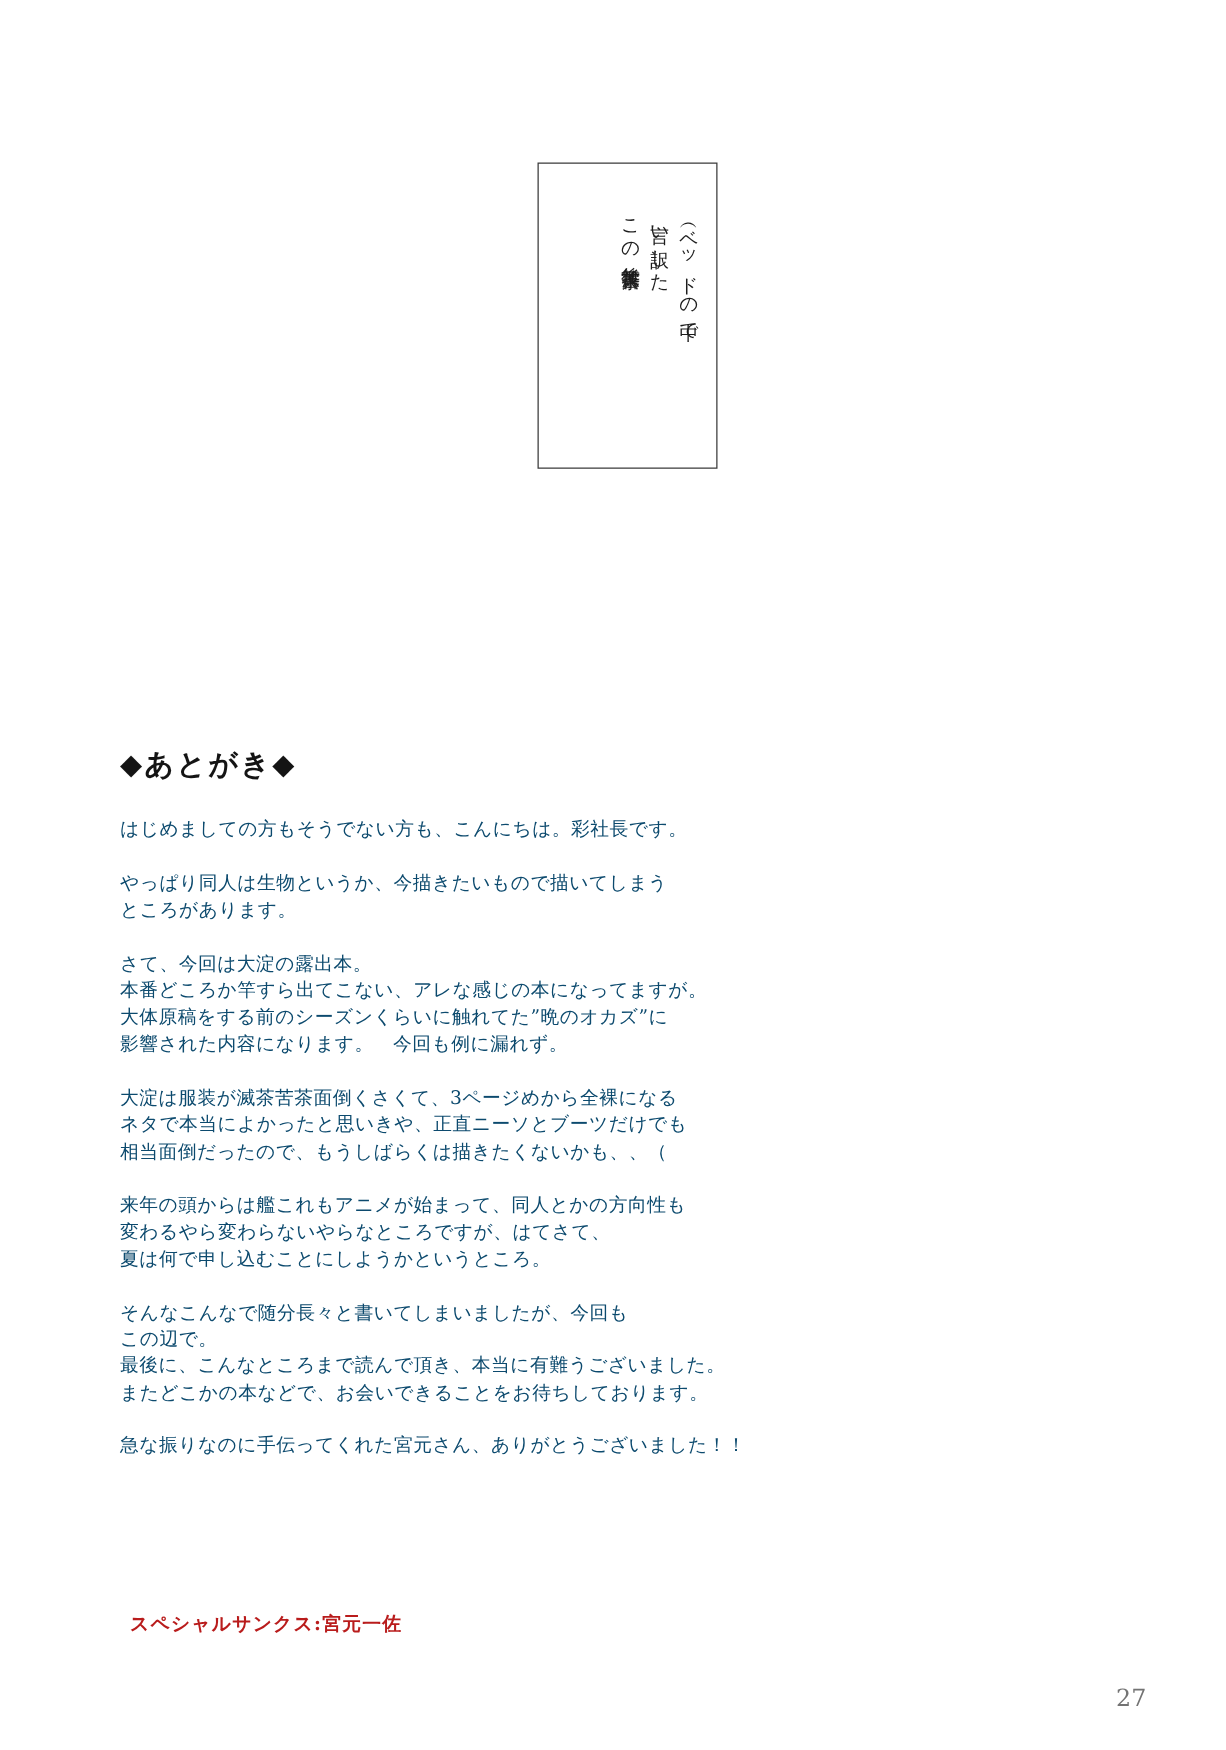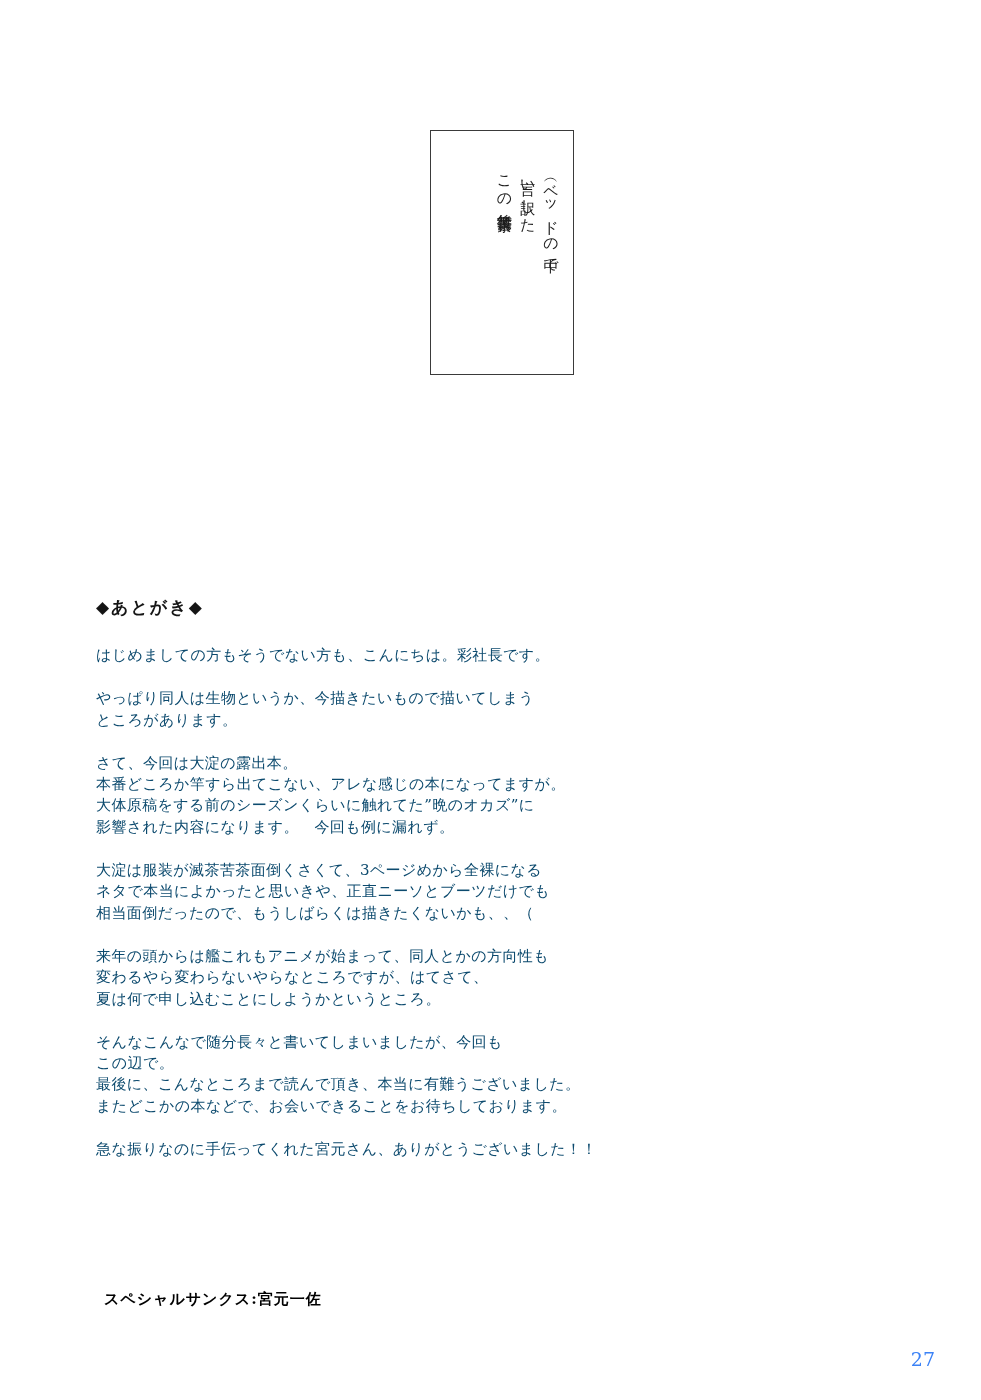--- a/index.html
+++ b/index.html
@@ -56,21 +56,21 @@
   
   .afterword {
     position: absolute;
     left: 96px;
     top: 596px;
     width: 700px;
   }
   .aw-title {
     font-family: "DejaVu Serif", serif;
     font-weight: bold;
-    font-size: 17px;
+    font-size: 23px;
     letter-spacing: 2px;
     margin: 0 0 26px 0;
     color: #141414;
   }
   .aw-para {
     font-family: "DejaVu Serif", serif;
     font-size: 15px;
     line-height: 1.42;
     margin: 0 0 22px 0;
     letter-spacing: 0.4px;
@@ -83,30 +83,30 @@
   }
 
   .thanks {
     position: absolute;
     left: 104px;
     top: 1290px;
     font-family: "DejaVu Serif", serif;
     font-weight: bold;
     font-size: 15px;
     letter-spacing: 1px;
-    color: #000000;
+    color: #b91c1c;
   }
 
   .page-number {
     position: absolute;
-    right: 46px;
+    right: 64px;
     bottom: 30px;
     font-family: "DejaVu Serif", serif;
     font-size: 19px;
-    color: #3b82f6;
+    color: #737373;
   }
 </style>
 </head>
 <body>
 
 <div class="panel">
   <div class="panel-inner">
     <div class="vline first">この後無茶苦茶</div>
     <div class="vline second">言い訳した</div>
     <div class="vline third">（ベッドの中で</div>

